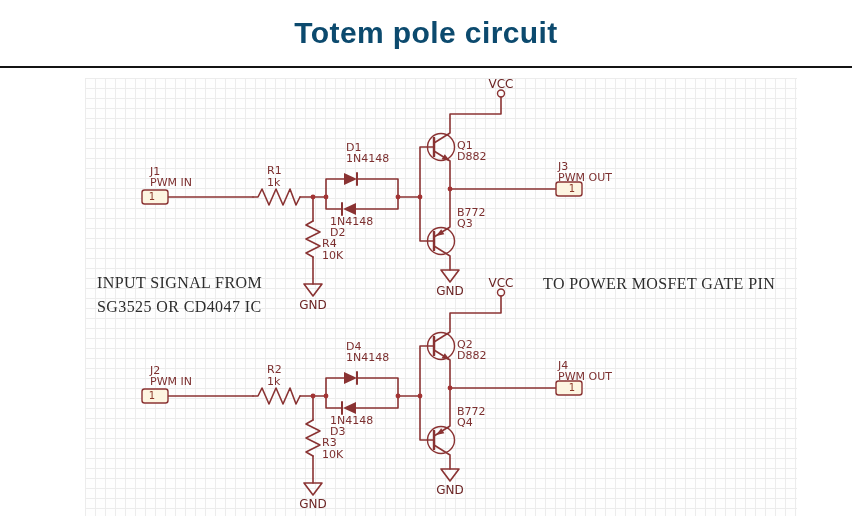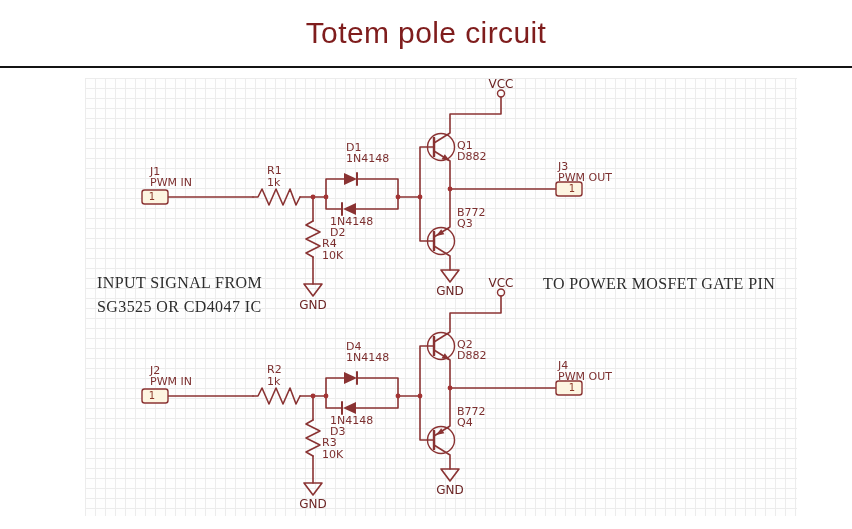--- a/index.html
+++ b/index.html
@@ -6,21 +6,21 @@
   body{
     width:852px;height:529px;position:relative;overflow:hidden;
     background:#ffffff;font-family:"Liberation Sans",sans-serif;
   }
   .header{
     position:absolute;left:0;top:0;width:852px;height:66px;
     border-bottom:2px solid #141414;background:#fff;
     display:flex;align-items:center;justify-content:center;
   }
   .title{
-    font-size:30px;font-weight:400;color:#7f1d1d;letter-spacing:.4px;text-align:center;
+    font-size:30px;font-weight:700;color:#0c4a6e;letter-spacing:.4px;text-align:center;
   }
   .grid-bg{
     position:absolute;left:85px;top:78px;width:712px;height:438px;
     background-color:#fefefe;
     background-image:
       linear-gradient(#ececec 1px,transparent 1px),
       linear-gradient(90deg,#ececec 1px,transparent 1px);
     background-size:10px 10px;
   }
   svg.sch{position:absolute;left:0;top:68px;width:852px;height:461px}

